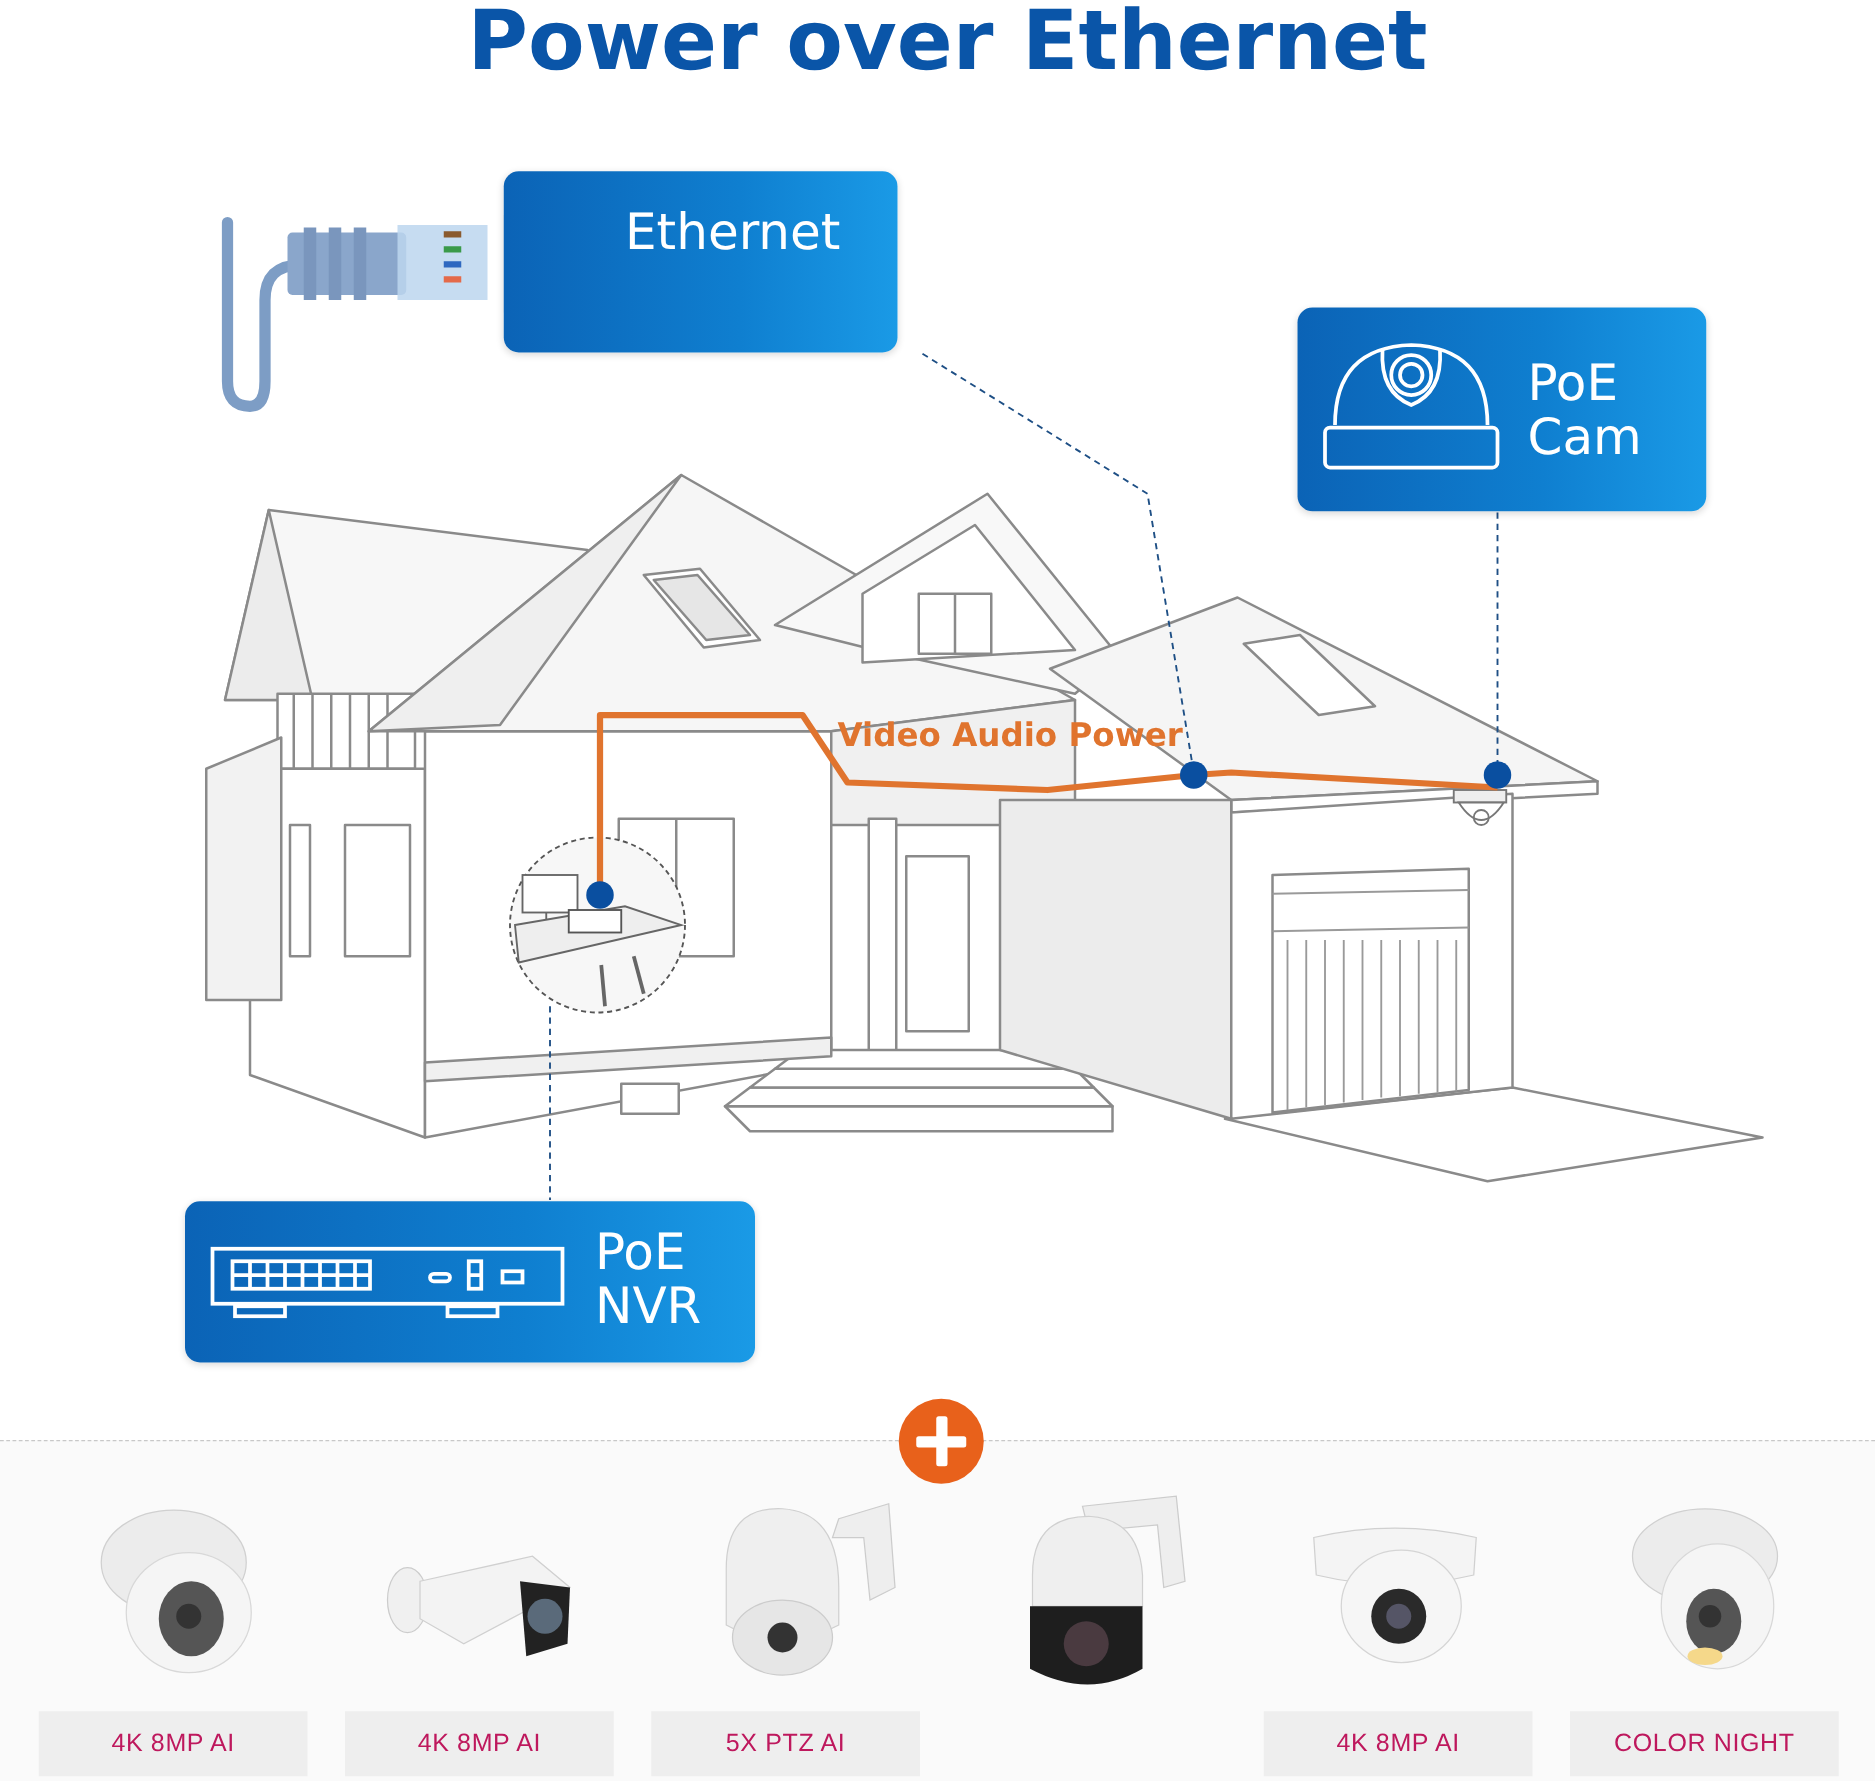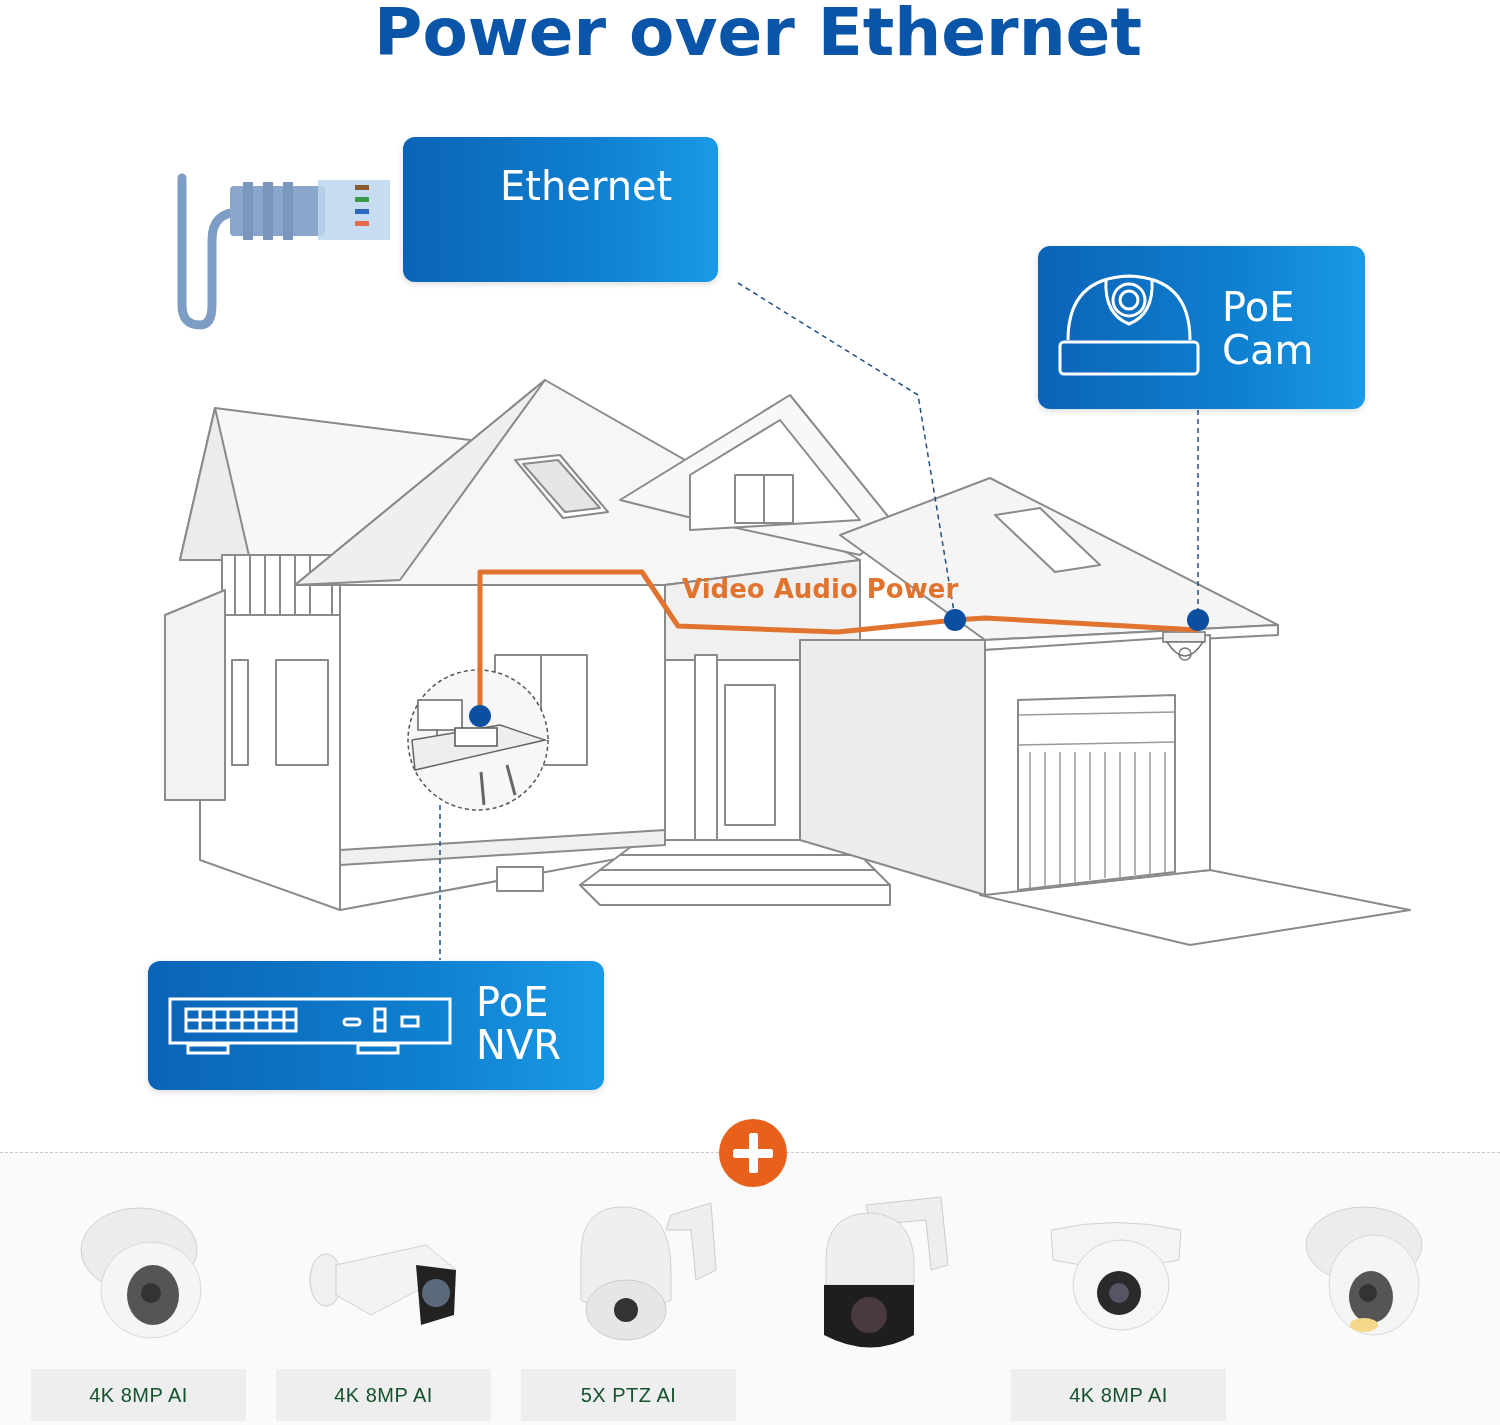--- a/index.html
+++ b/index.html
@@ -29,21 +29,20 @@
   #cam-callout .label { left: 184px; top: 40px; font-size: 40px; }
   #nvr-callout { left: 148px; top: 961px; width: 456px; height: 129px; }
   #nvr-callout .label { left: 328px; top: 20px; font-size: 40px; }
 
   .house-svg { position: absolute; left: 0; top: 0; }
 
   .wire-label {
     position: absolute; left: 670px; top: 574px;
     font-size: 26px; font-weight: bold; color: #e0742e;
     font-family: "DejaVu Sans", sans-serif;
-    margin-left: 12px;
   }
 
   .divider {
     position: absolute; left: 0; top: 1152px; width: 1500px; height: 273px;
     background: #fafafa; border-top: 1px dashed #c8c8c8;
   }
   .plus {
     position: absolute; left: 719px; top: 1119px; width: 68px; height: 68px;
     border-radius: 50%; background: #e8611b;
     display: flex; align-items: center; justify-content: center;
@@ -53,21 +52,21 @@
   }
   .plus::before { width: 40px; height: 9px; }
   .plus::after { width: 9px; height: 40px; }
 
   .product {
     position: absolute; top: 1185px; width: 215px; height: 240px;
   }
   .product .pic { position: absolute; left: 0; top: 0; width: 215px; height: 175px; }
   .product .tag {
     position: absolute; left: 0; top: 184px; width: 215px; height: 52px;
-    background: #eeeeee; color: #14532d; font-size: 20px;
+    background: #eeeeee; color: #be185d; font-size: 20px;
     display: flex; align-items: center; justify-content: center;
     font-family: "Liberation Sans", sans-serif; letter-spacing: 0.5px;
   }
 </style>
 </head>
 <body>
 
 <div class="title">Power over Ethernet</div>
 
 <svg class="house-svg" width="1500" height="1100" viewBox="0 0 1500 1100">
@@ -298,13 +297,14 @@
 </div>
 
 <div class="product" style="left:1256px">
   <svg class="pic" viewBox="0 0 215 175">
     <ellipse cx="108" cy="60" rx="58" ry="38" fill="#ececec" stroke="#d0d0d0"></ellipse>
     <ellipse cx="118" cy="100" rx="45" ry="50" fill="#f5f5f5" stroke="#d8d8d8"></ellipse>
     <ellipse cx="115" cy="112" rx="22" ry="26" fill="#555"></ellipse>
     <circle cx="112" cy="108" r="9" fill="#333"></circle>
     <ellipse cx="108" cy="140" rx="14" ry="7" fill="#f5d88a"></ellipse>
   </svg>
+  <div class="tag">COLOR NIGHT</div>
 </div>
 
 </body></html>

